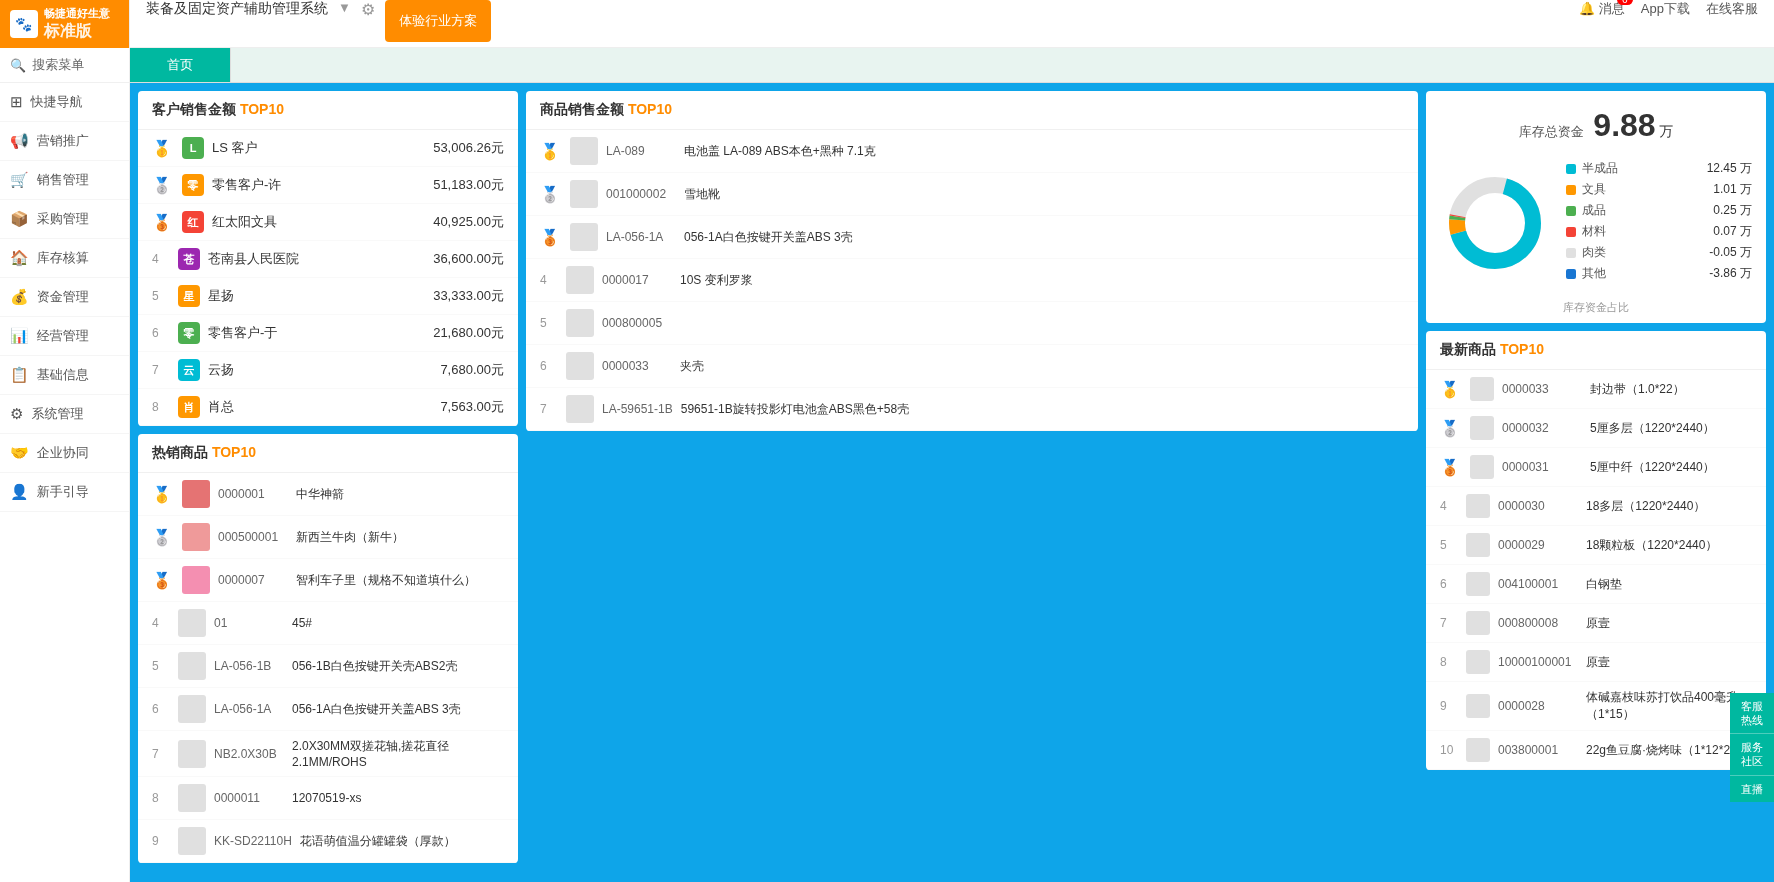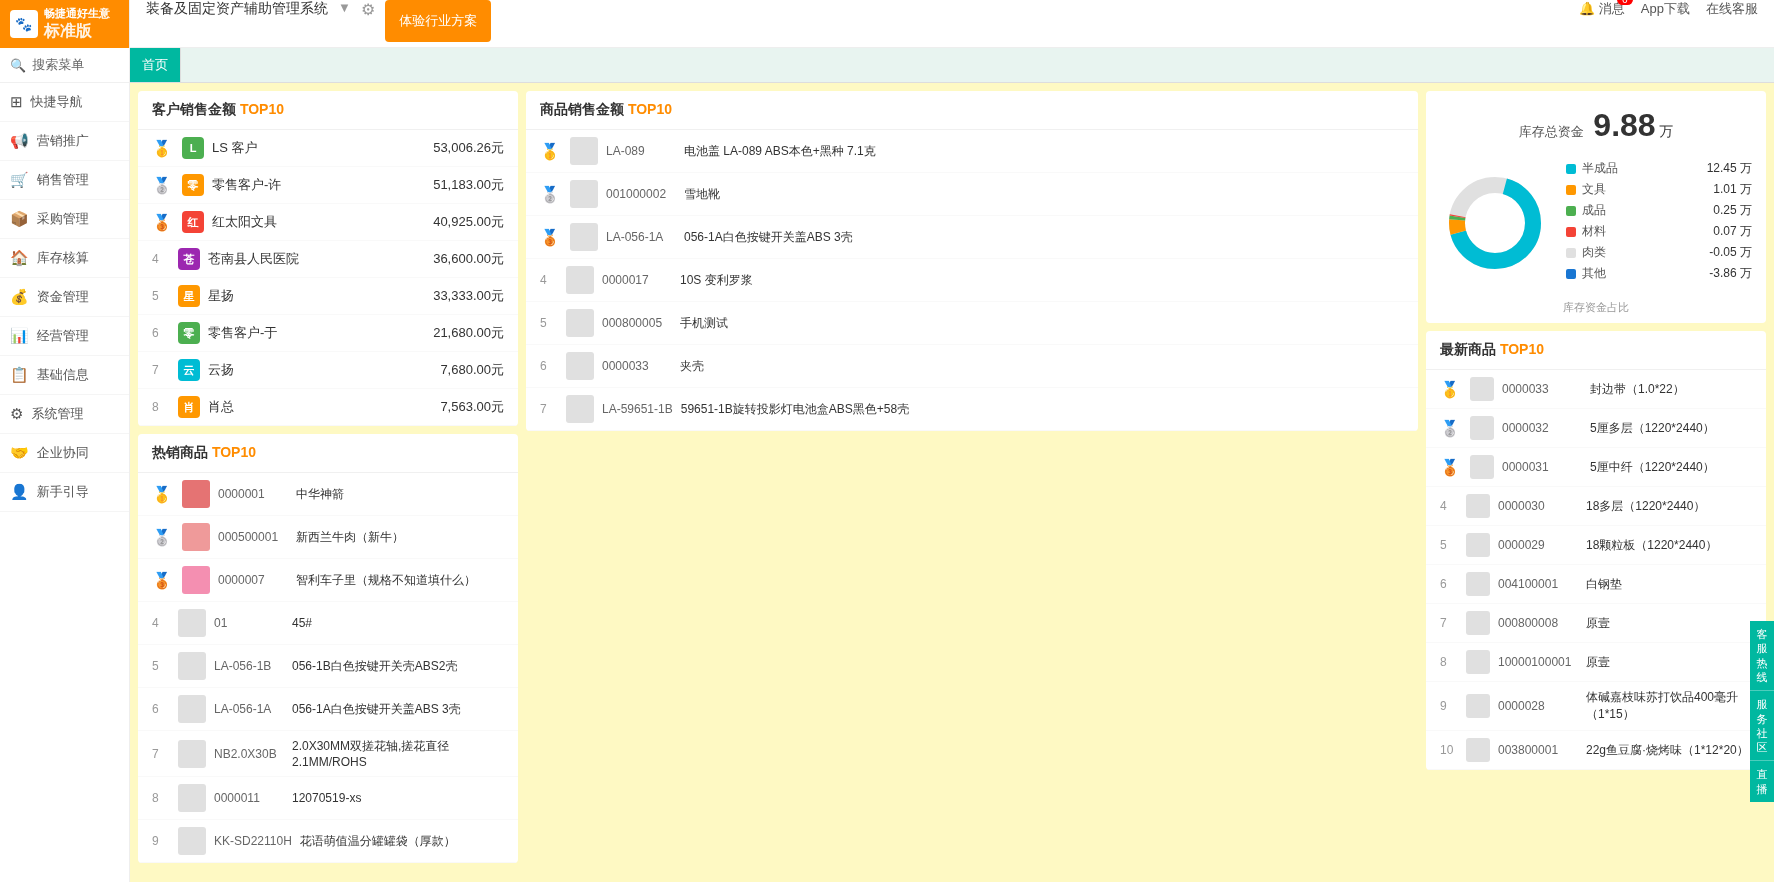--- a/index.html
+++ b/index.html
@@ -94,35 +94,35 @@
       font-size: 10px; padding: 0 4px; min-width: 16px; text-align: center;
     }
 
     
     .page-tabs {
       background: #e8f4f0;
       display: flex; align-items: stretch;
       border-bottom: 1px solid #ddd;
     }
     .page-tab {
-      padding: 8px 12px;
+      padding: 8px 37px;
       cursor: pointer; font-size: 13px;
       border-right: 1px solid #ddd;
     }
     .page-tab.active {
       background: #00b8a0;
       color: #fff;
     }
 
     
     .content {
       flex: 1;
       display: flex;
       overflow: hidden;
-      background: #fef9c3;
+      background: #0ea5e9;
       gap: 8px;
       padding: 8px;
     }
 
     
     .col-left {
       width: 380px;
       flex-shrink: 0;
       display: flex;
       flex-direction: column;
@@ -267,21 +267,21 @@
     .new-prod-medal { font-size: 16px; width: 22px; }
 
     
     .float-btns {
       position: fixed;
       right: 0; bottom: 80px;
       display: flex; flex-direction: column;
       gap: 0;
     }
     .float-btn {
-      width: 24px;
+      width: 44px;
       background: #00b8a0;
       color: #fff;
       text-align: center;
       padding: 6px 4px;
       font-size: 11px;
       cursor: pointer;
       border-bottom: 1px solid rgba(255,255,255,0.3);
       line-height: 1.3;
     }
     .float-btn:last-child { border-bottom: none; }
@@ -525,21 +525,20 @@
             <div class="product-row">
     <span class="prod-num">4</span>
     <div class="prod-img" style="background:#e0e0e0"></div>
     <span class="prod-code">0000017</span>
     <span class="prod-name">10S 变利罗浆</span>
   </div>
             <div class="product-row">
     <span class="prod-num">5</span>
     <div class="prod-img" style="background:#e0e0e0"></div>
     <span class="prod-code">000800005</span>
-    <span class="prod-name">手机测试</span>
   </div>
             <div class="product-row">
     <span class="prod-num">6</span>
     <div class="prod-img" style="background:#e0e0e0"></div>
     <span class="prod-code">0000033</span>
     <span class="prod-name">夹壳</span>
   </div>
             <div class="product-row">
     <span class="prod-num">7</span>
     <div class="prod-img" style="background:#e0e0e0"></div>

